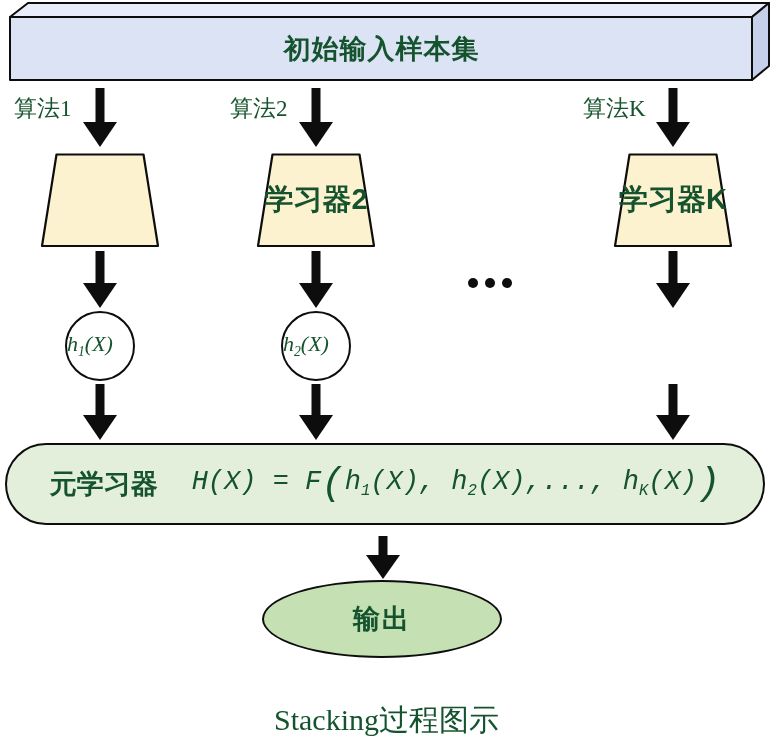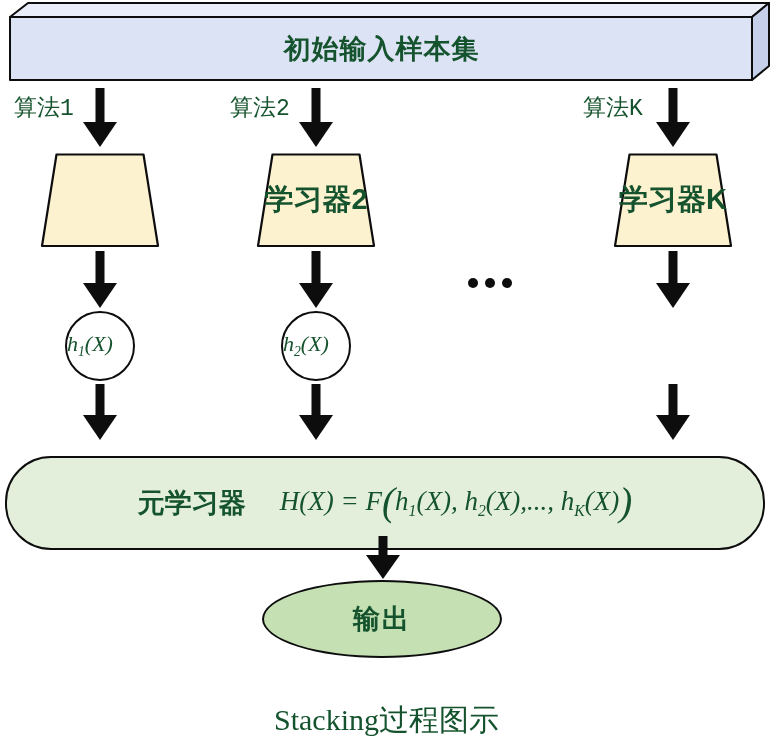--- a/index.html
+++ b/index.html
@@ -12,21 +12,21 @@
 
   
   .box-label{
     left:10px;top:17px;width:743px;height:63px;
     display:flex;align-items:center;justify-content:center;
     font-size:27px;font-weight:bold;letter-spacing:1px;
   }
 
   
   .algo-label{
-    font-family:Liberation Mono, monospace;
+    font-family:Liberation Serif, serif;
     font-size:23px;line-height:28px;white-space:nowrap;
   }
 
   
   .trap-label{
     width:120px;height:94px;
     display:flex;align-items:center;justify-content:center;
     font-size:29px;font-weight:bold;white-space:nowrap;
   }
 
@@ -42,29 +42,29 @@
     font-size:22px;white-space:nowrap;
   }
   .circle-math sub{font-size:0.62em;font-style:italic;}
 
   
   .dots{display:flex;gap:7px;align-items:center;}
   .dot{width:10px;height:10px;border-radius:50%;background:var(--stroke,#000);}
 
   
   .capsule{
-    left:5px;top:456px;width:760px;height:94px;
+    left:5px;top:443px;width:760px;height:82px;
     border:2.5px solid var(--stroke,#000);border-radius:46px;
     background:var(--capsule_fill,#e3efda);
     display:flex;align-items:center;justify-content:center;gap:22px;
     box-sizing:border-box;
   }
   .meta-label{font-size:27px;font-weight:bold;white-space:nowrap;}
   .formula{
-    font-family:Liberation Serif, serif;font-style:italic;
+    font-family:Liberation Mono, monospace;font-style:italic;
     font-size:27px;white-space:nowrap;margin-left:12px;
   }
   .formula sub{font-size:0.58em;}
   .bigp{font-size:39px;font-weight:400;vertical-align:-0.14em;line-height:0;}
 
   
   .output-ellipse{
     left:262px;top:580px;width:240px;height:78px;border-radius:50%;
     border:2.2px solid var(--stroke,#000);background:var(--ellipse_fill,#c5e0b3);
     display:flex;align-items:center;justify-content:center;

